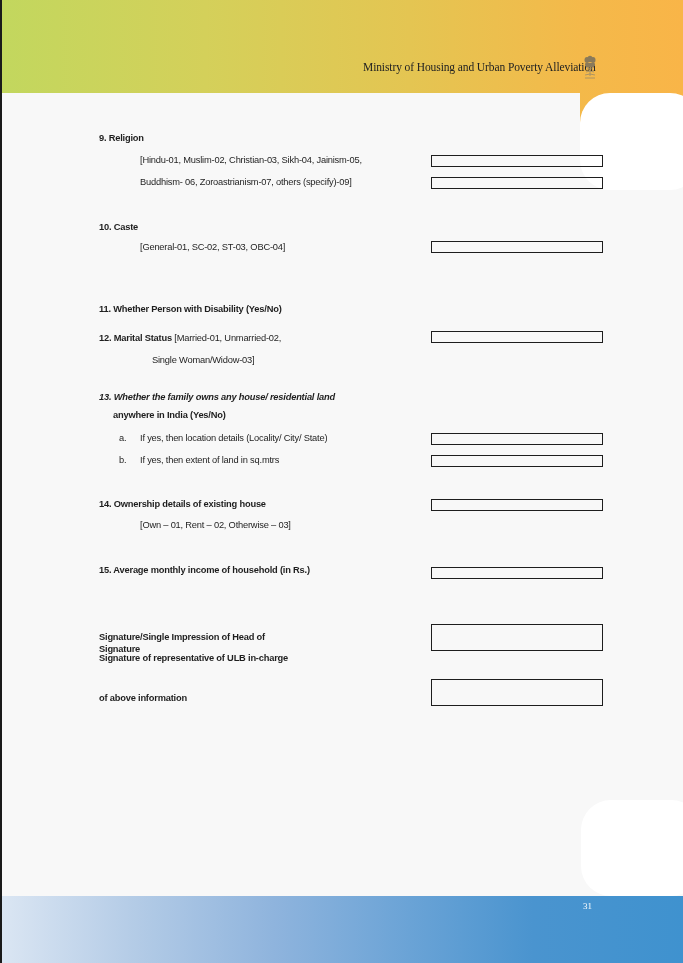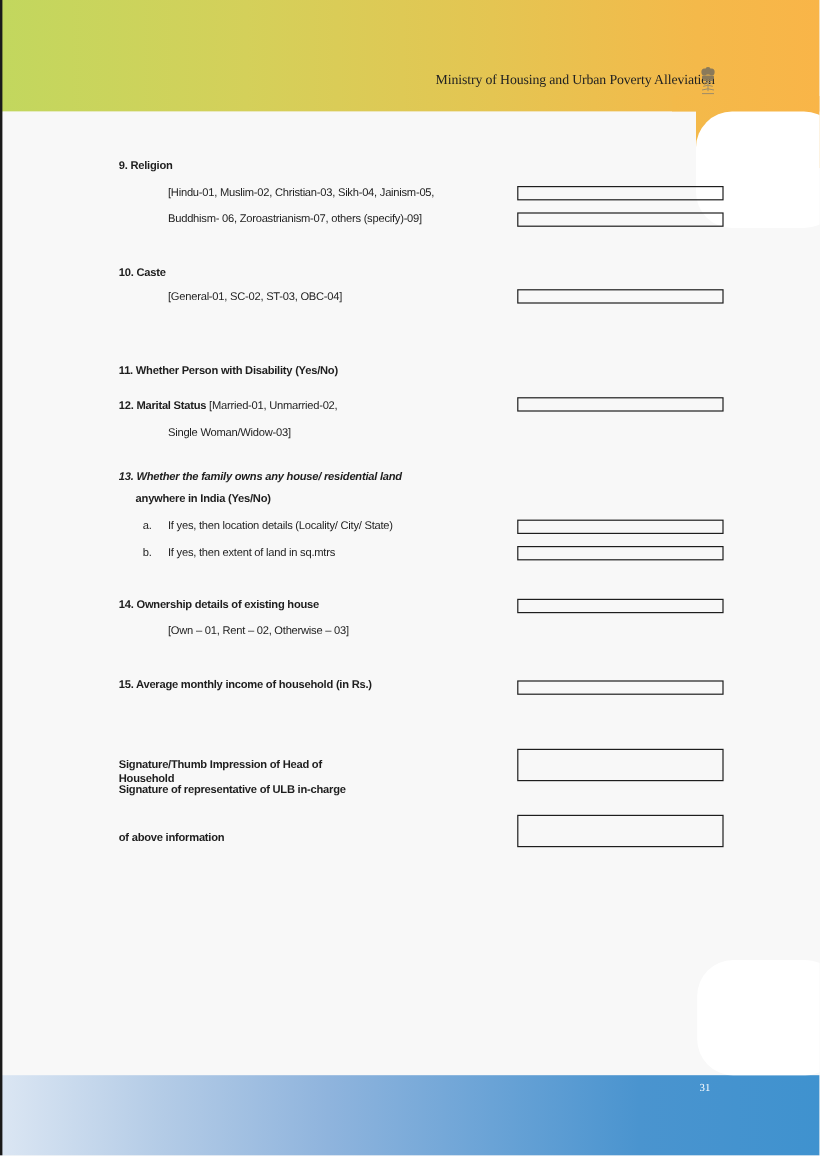--- a/index.html
+++ b/index.html
@@ -90,41 +90,41 @@
 <div class="txt b" style="left:99px;top:222px;">10. Caste</div>
 <div class="txt" style="left:140px;top:242px;">[General-01, SC-02, ST-03, OBC-04]</div>
 <div class="field" style="top:241px;"></div>
 
 <div class="txt b" style="left:99px;top:288px;margin-top:16px;">11. Whether Person with Disability (Yes/No)</div>
 
 <div class="txt" style="left:99px;top:333px;">
   <span class="b">12. Marital Status</span>
   <span>[Married-01, Unmarried-02,</span>
 </div>
-<div class="txt" style="left:140px;top:355px;">Single Woman/Widow-03]</div>
+<div class="txt" style="left:152px;top:355px;">Single Woman/Widow-03]</div>
 <div class="field" style="top:331px;"></div>
 
 <div class="txt b" style="left:99px;top:392px;font-style:italic;">13. Whether the family owns any house/ residential land</div>
 <div class="txt b" style="left:113px;top:410px;">anywhere in India (Yes/No)</div>
 <div class="txt" style="left:119px;top:433px;">a.</div>
 <div class="txt" style="left:140px;top:433px;">If yes, then location details (Locality/ City/ State)</div>
 <div class="field" style="top:433px;"></div>
 <div class="txt" style="left:119px;top:455px;">b.</div>
 <div class="txt" style="left:140px;top:455px;">If yes, then extent of land in sq.mtrs</div>
 <div class="field" style="top:455px;"></div>
 
 <div class="txt b" style="left:99px;top:499px;text-align:center;">14. Ownership details of existing house</div>
 <div class="txt" style="left:140px;top:520px;">[Own – 01, Rent – 02, Otherwise – 03]</div>
 <div class="field" style="top:499px;"></div>
 
 <div class="txt b" style="left:99px;top:565px;">15. Average monthly income of household (in Rs.)</div>
 <div class="field" style="top:567px;"></div>
 
-<div class="txt b" style="left:99px;top:632px;">Signature/Thumb Impression of Head of</div>
-<div class="txt b" style="left:99px;top:644px;">Household</div>
+<div class="txt b" style="left:99px;top:632px;">Signature/Single Impression of Head of</div>
+<div class="txt b" style="left:99px;top:644px;">Signature</div>
 <div class="sigbox" style="top:624px;"></div>
 
 <div class="txt b" style="left:99px;top:653px;">Signature of representative of ULB in-charge</div>
 <div class="txt b" style="left:99px;top:693px;">of above information</div>
 <div class="sigbox" style="top:679px;"></div>
 
 <div class="corner-white-bottom"></div>
 <div class="footer-band"></div>
 <div class="page-number">31</div>
 

